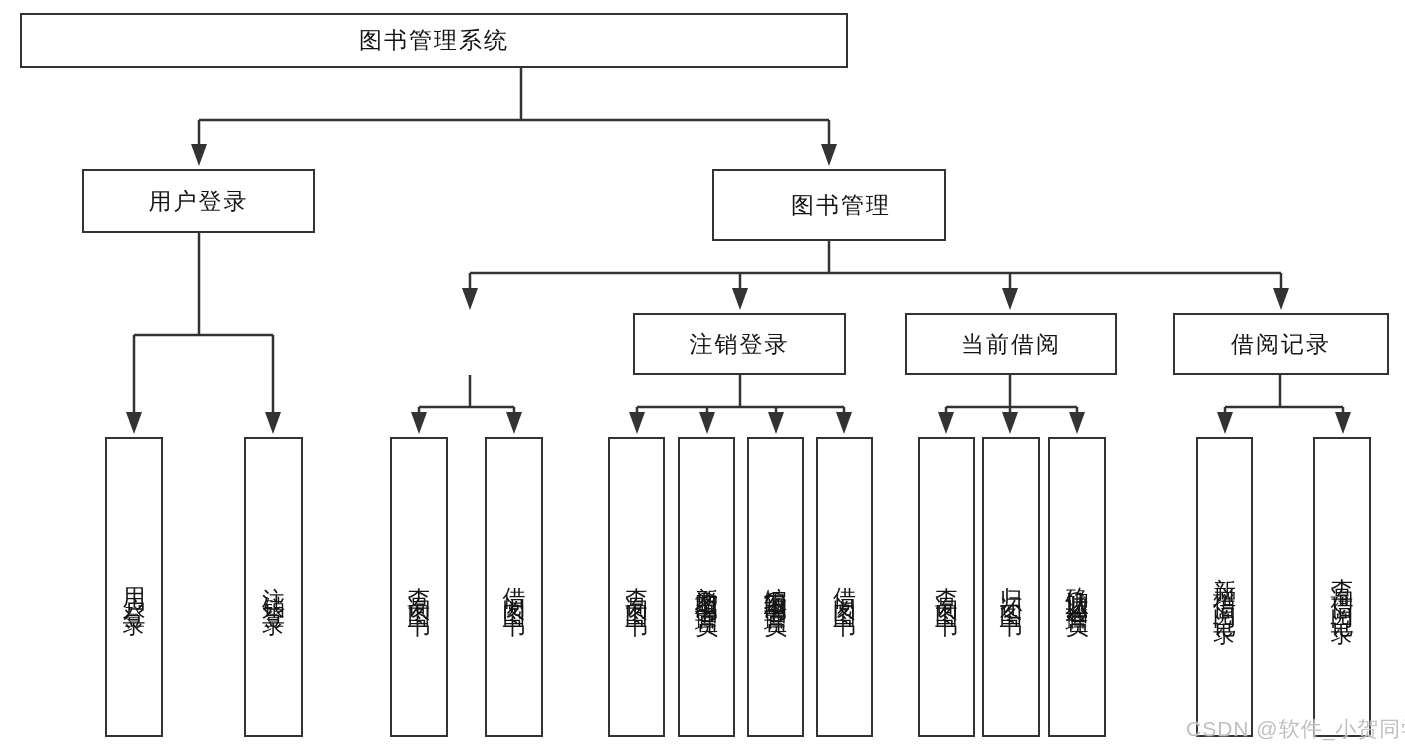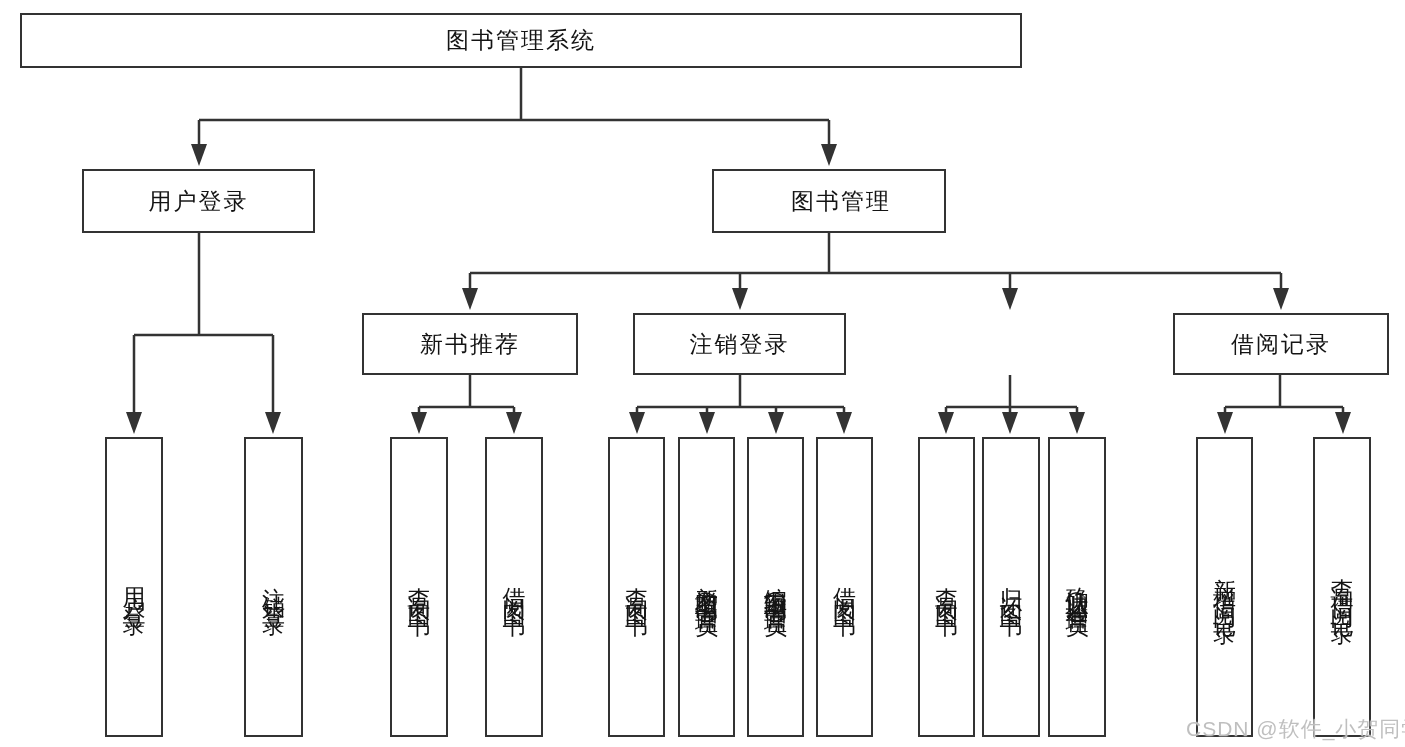--- a/index.html
+++ b/index.html
@@ -98,27 +98,27 @@
       <polygon points="776,434 768,412 784,412"></polygon>
       <polygon points="844,434 836,412 852,412"></polygon>
       <polygon points="946,434 938,412 954,412"></polygon>
       <polygon points="1010,434 1002,412 1018,412"></polygon>
       <polygon points="1077,434 1069,412 1085,412"></polygon>
       <polygon points="1225,434 1217,412 1233,412"></polygon>
       <polygon points="1343,434 1335,412 1351,412"></polygon>
     </g>
   </svg>
 
-  <div class="node" style="left:20px; top:13px; width:1002px; height:55px;">图书管理系统</div>
+  <div class="node" style="left:20px; top:13px; width:828px; height:55px;">图书管理系统</div>
 
   <div class="node" style="left:82px; top:169px; width:233px; height:64px;">用户登录</div>
-  <div class="node" style="left:712px; top:169px; width:234px; height:64px;padding-left:24px;">图书管理</div>
+  <div class="node" style="left:712px; top:169px; width:234px; height:72px;padding-left:24px;">图书管理</div>
 
-  <div class="node" style="left:362px; top:313px; width:216px; height:62px;">新书推荐</div>
   <div class="node" style="left:633px; top:313px; width:213px; height:62px;">注销登录</div>
+  <div class="node" style="left:905px; top:313px; width:212px; height:62px;">当前借阅</div>
   <div class="node" style="left:1173px; top:313px; width:216px; height:62px;">借阅记录</div>
 
   <div class="leaf" style="left:105px; top:437px; width:58px; height:300px;">
     <span class="vtext">用户登录</span>
   </div>
   <div class="leaf" style="left:244px; top:437px; width:59px; height:300px;">
     <span class="vtext">注销登录</span>
   </div>
 
   <div class="leaf" style="left:390px; top:437px; width:58px; height:300px;">

